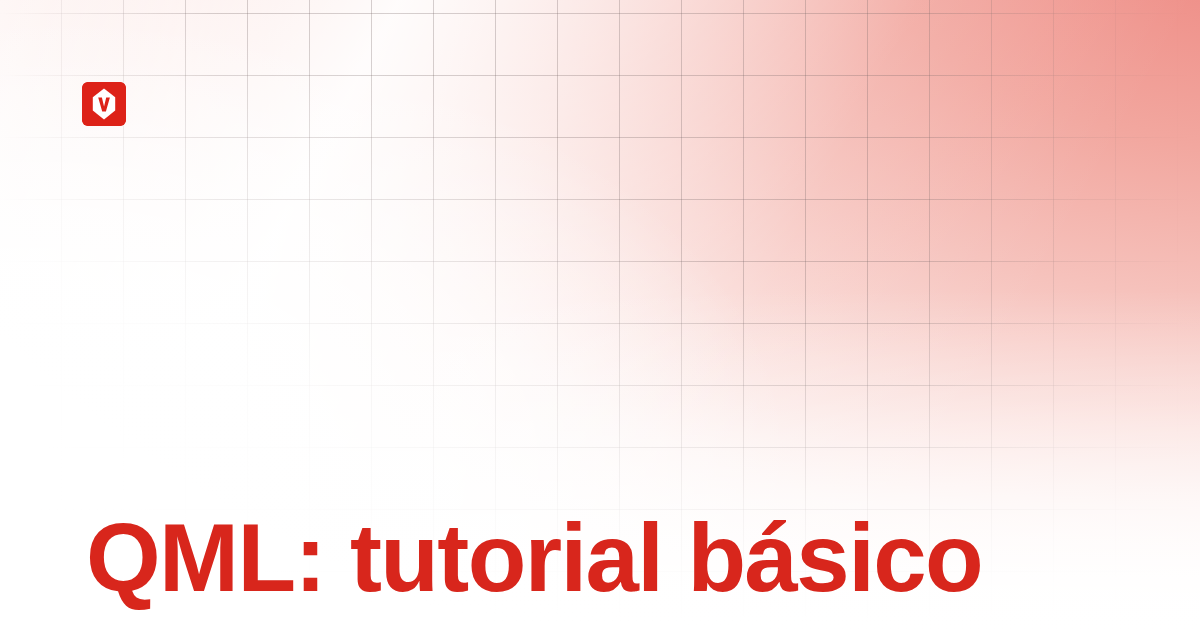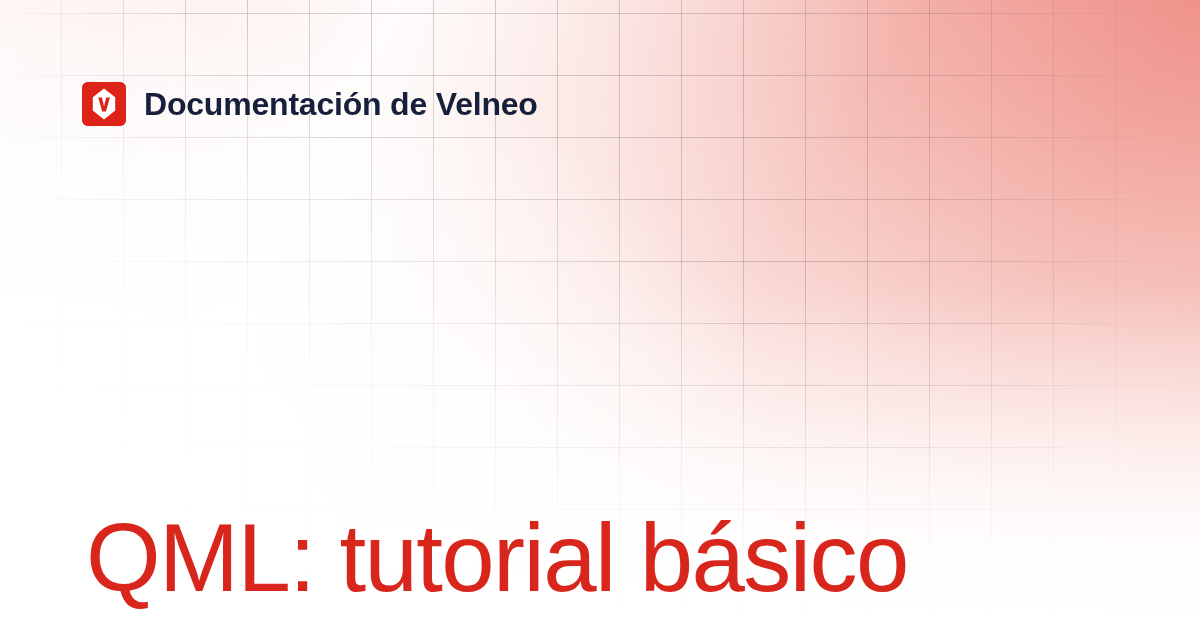--- a/index.html
+++ b/index.html
@@ -161,21 +161,21 @@
   }
 
   
 
   .page-title {
     position: absolute;
     left: 86px;
     top: 444px;
     width: 1040px;
     font-size: 96px;
-    font-weight: 400;
+    font-weight: 700;
     line-height: 1.04;
     letter-spacing: -1.6px;
     color: #d8261c;
     white-space: nowrap;
   }
 </style>
 </head>
 <body>
 
 <div class="og-card">
@@ -190,18 +190,17 @@
   <div class="header">
 
     <svg class="brand-logo" viewBox="0 0 44 44" aria-hidden="true">
       <rect x="0" y="0" width="44" height="44" rx="6" ry="6" fill="#dd2218"></rect>
 
       <path d="M22 6.5 L33.2 15.2 L33.2 28.6 L22 37.5 L10.8 28.6 L10.8 15.2 Z" fill="#ffffff"></path>
 
       <path d="M16.2 15.4 L19.9 15.4 L22.05 24.6 L24.2 15.4 L27.9 15.4 L23.9 29.6 L20.2 29.6 Z" fill="#dd2218"></path>
     </svg>
 
-    <span class="brand-title">Documentación de Velneo</span>
   </div>
 
   <h1 class="page-title">QML: tutorial básico</h1>
 
 </div>
 
 </body></html>

